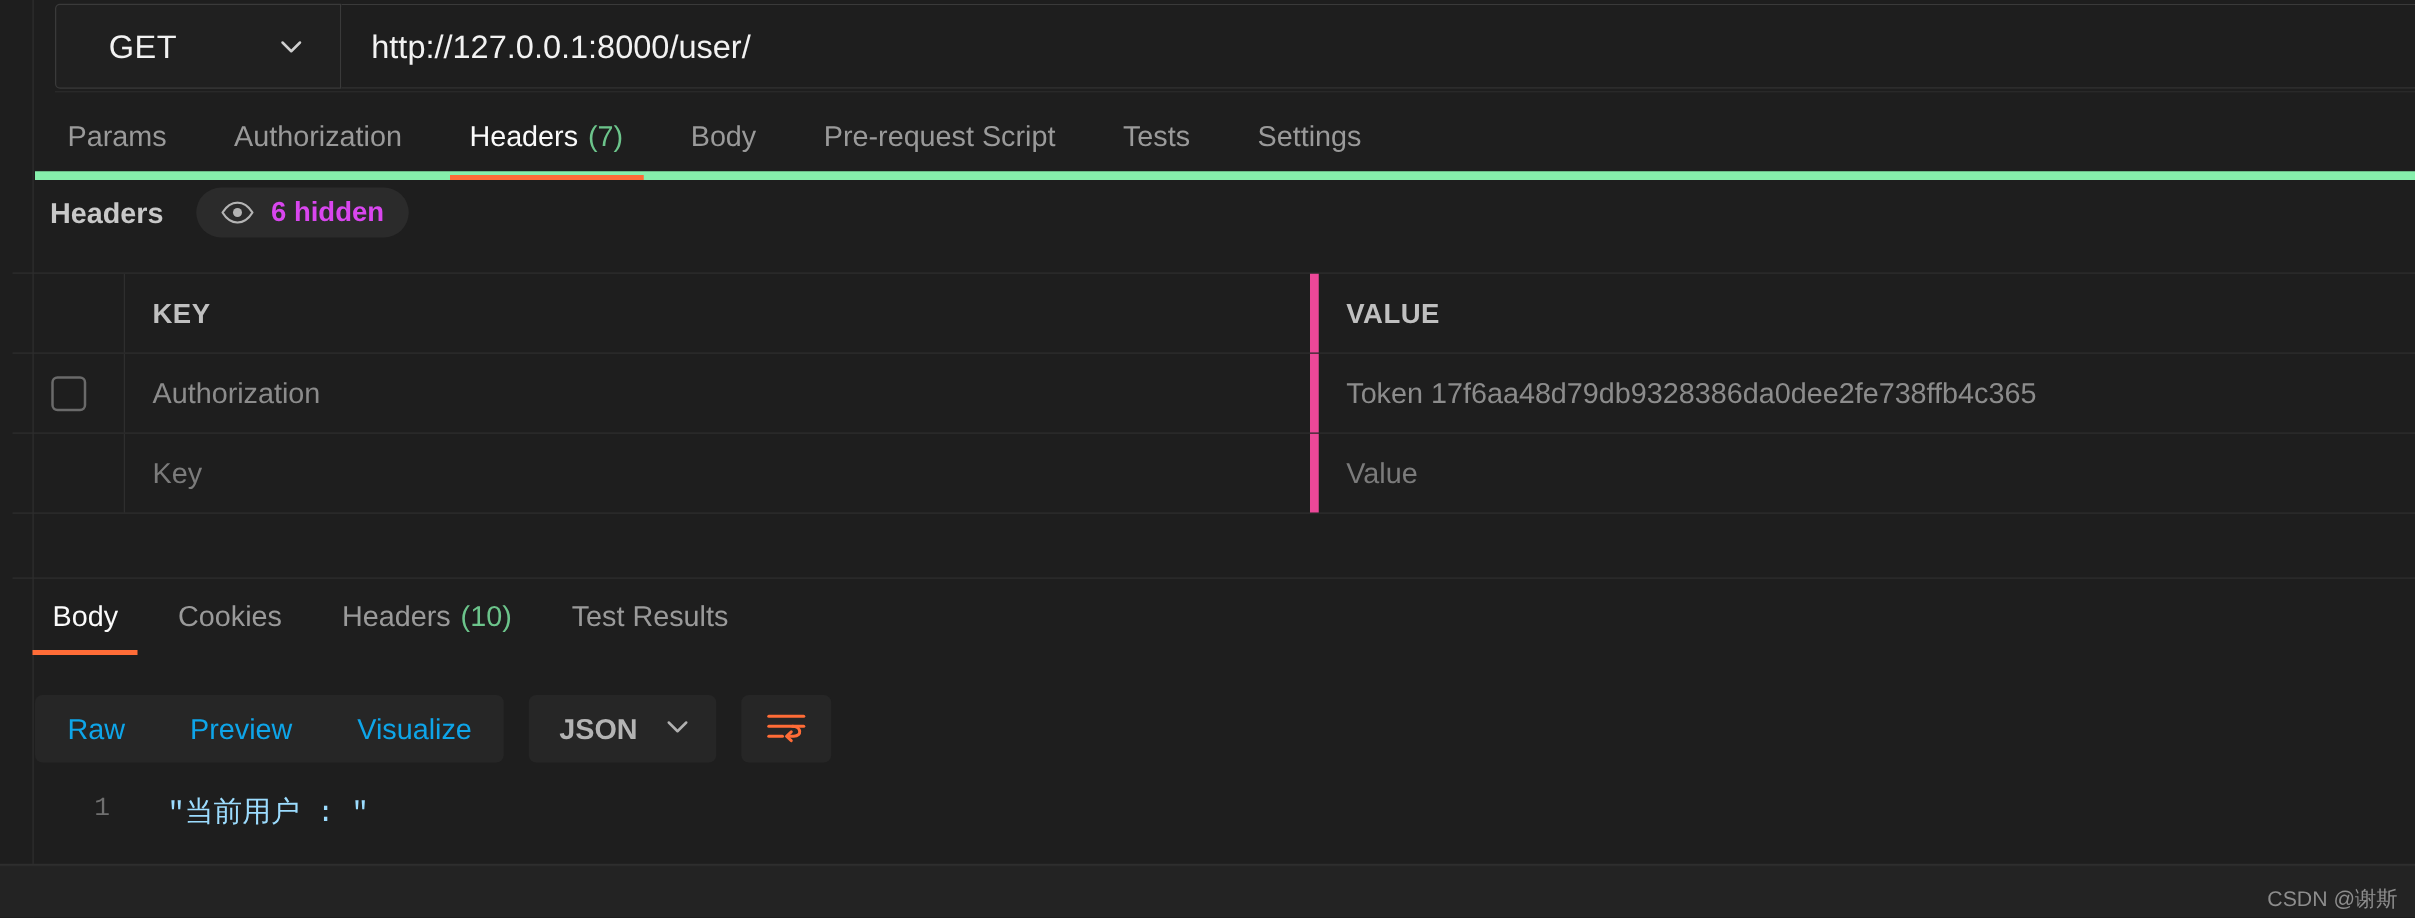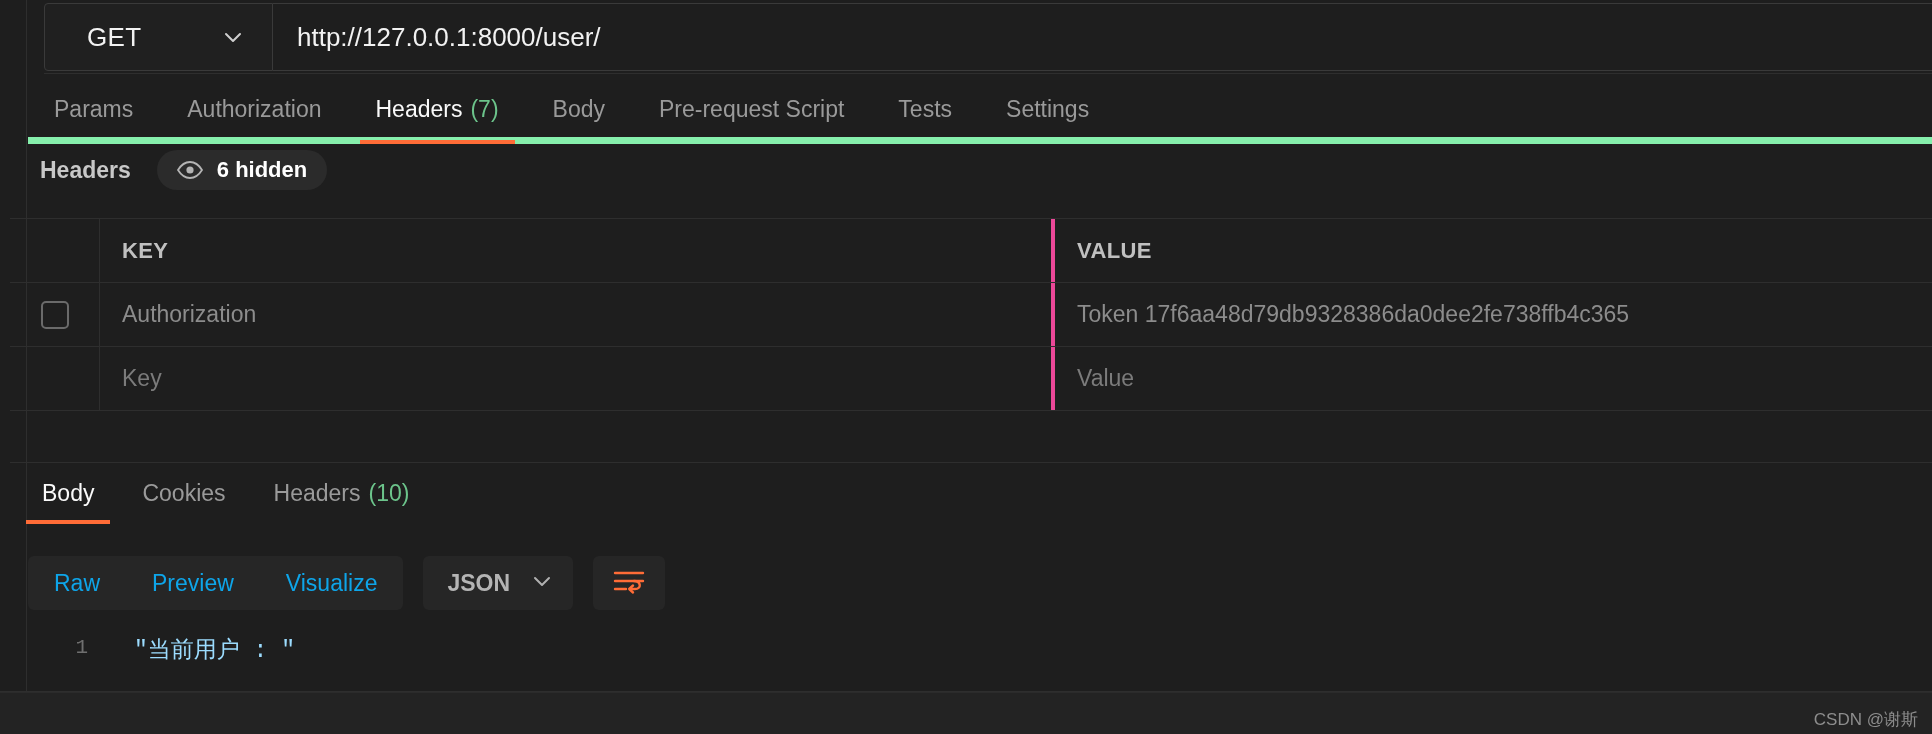--- a/index.html
+++ b/index.html
@@ -136,21 +136,21 @@
     padding: 0 20px;
     background: #2b2b2b;
     border-radius: 20px;
     display: flex;
     align-items: center;
     gap: 14px;
     cursor: pointer;
   }
   .hidden-pill-text {
     font-size: 22px;
-    color: #ffffff;
+    color: #d946ef;
     font-weight: bold;
   }
   .eye-icon { display: flex; align-items: center; }
 
   
   .table {
     position: absolute;
     left: 10px; top: 218px;
     width: 1922px;
     border-top: 1px solid #2e2e2e;
@@ -166,21 +166,21 @@
     display: flex;
     align-items: center;
     justify-content: center;
     border-right: 1px solid #2e2e2e;
   }
   .cell-key {
     flex: 0 0 955px;
     display: flex;
     align-items: center;
     padding-left: 22px;
-    border-right: 4px solid #ec4899;
+    border-right: 7px solid #ec4899;
   }
   .cell-value {
     flex: 1;
     display: flex;
     align-items: center;
     padding-left: 22px;
   }
   .hdr-label {
     font-size: 22px;
     font-weight: bold;
@@ -442,20 +442,24 @@
     </div>
     <div class="resp-tab" style="margin-left:16px;padding:0 16px;">
       <span>Cookies</span>
 
     </div>
     <div class="resp-tab" style="margin-left:16px;padding:0 16px;">
       <span>Headers</span>
       <span class="tab-count">(10)</span>
 
     </div>
+    <div class="resp-tab" style="margin-left:16px;padding:0 16px;">
+      <span>Test Results</span>
+
+    </div>
   </div>
 
   <div class="view-toolbar">
     <div class="seg-group">
       <div class="seg">
         <span>Raw</span>
       </div>
       <div class="seg">
         <span>Preview</span>
       </div>

